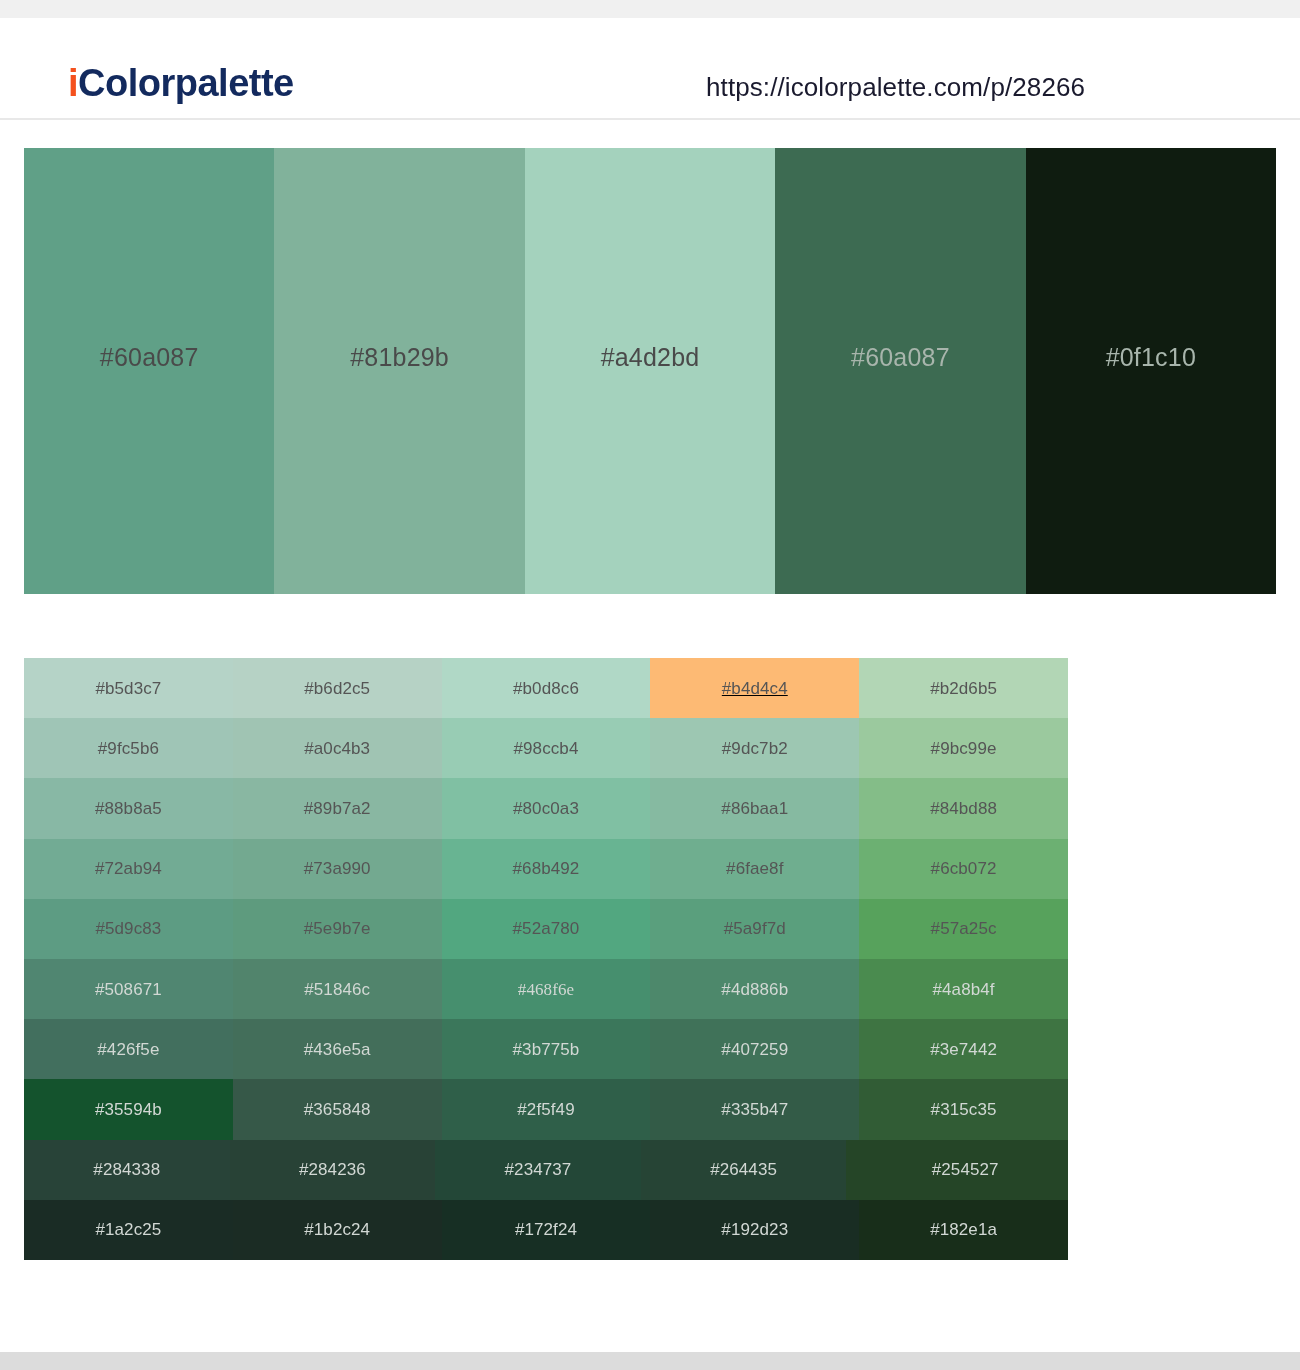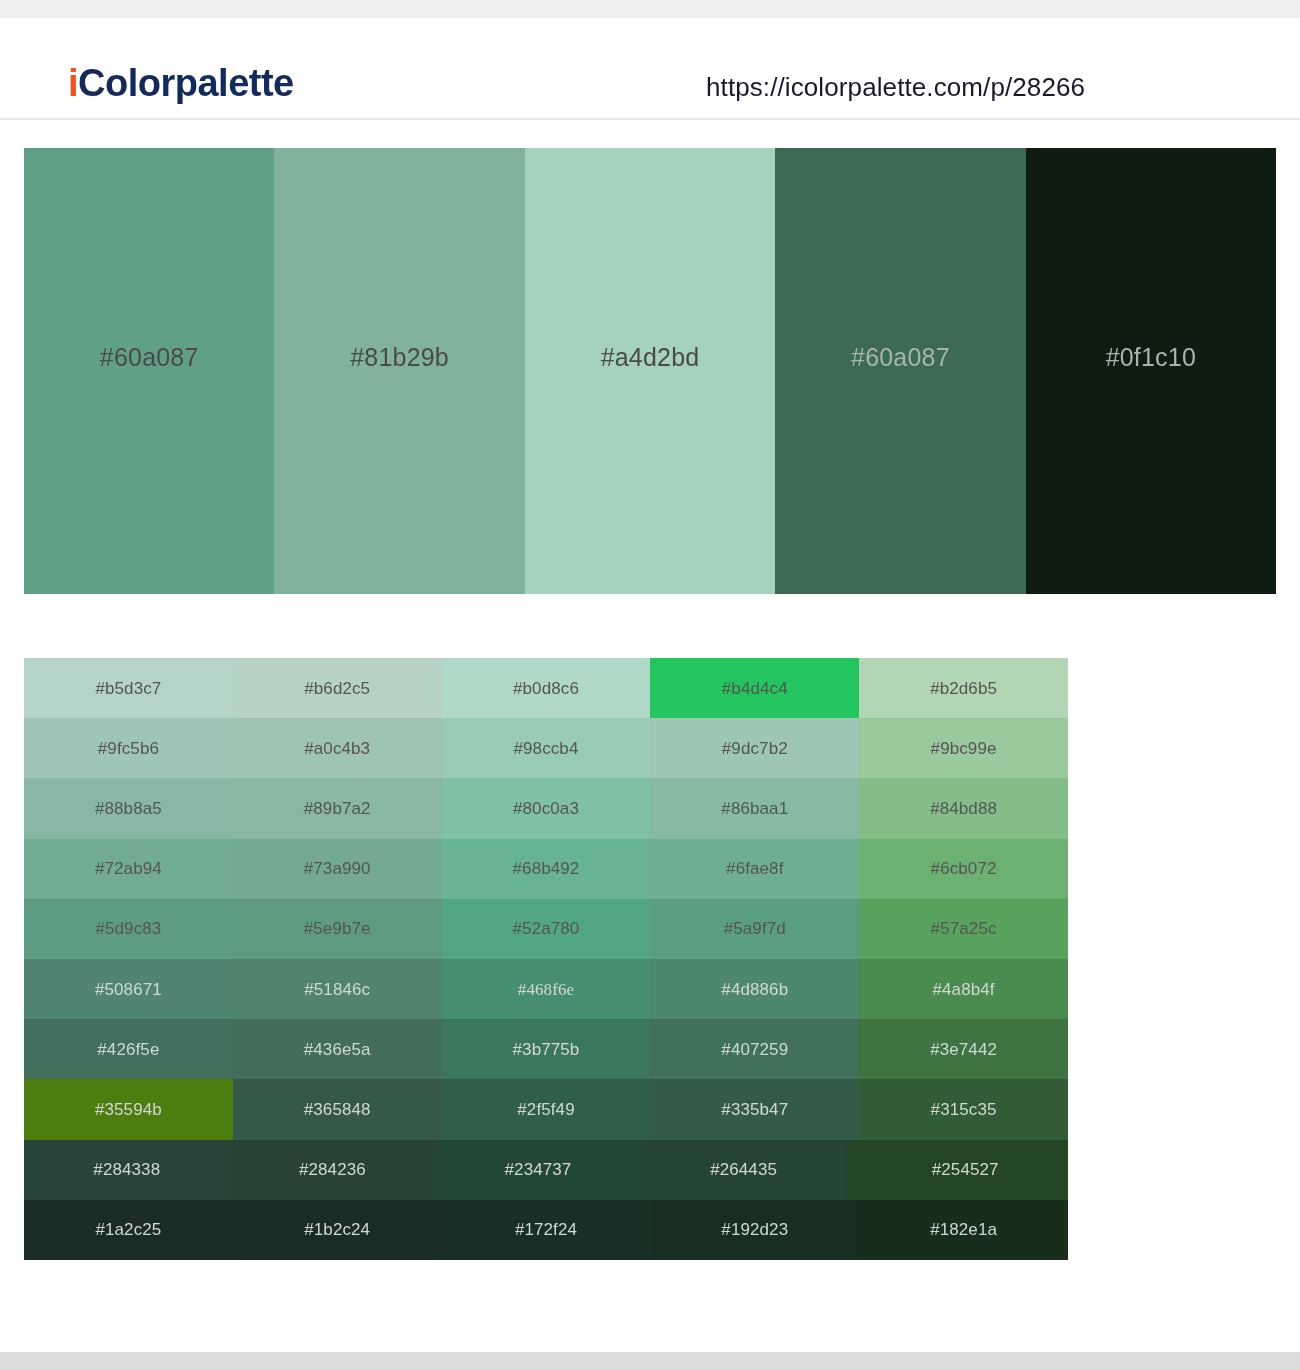--- a/index.html
+++ b/index.html
@@ -157,21 +157,21 @@
       <div class="shade-row">
         <div class="shade-cell" style="background: rgb(181, 211, 199);">
           <span class="shade-label dark-text">#b5d3c7</span>
         </div>
         <div class="shade-cell" style="background: rgb(182, 210, 197);">
           <span class="shade-label dark-text">#b6d2c5</span>
         </div>
         <div class="shade-cell" style="background: rgb(176, 216, 198);">
           <span class="shade-label dark-text">#b0d8c6</span>
         </div>
-        <div class="shade-cell" style="background: #22c55e;">
+        <div class="shade-cell" style="background: #fdba74; text-decoration: underline;">
           <span class="shade-label dark-text">#b4d4c4</span>
         </div>
         <div class="shade-cell" style="background: rgb(178, 214, 181);">
           <span class="shade-label dark-text">#b2d6b5</span>
         </div>
       </div>
       <div class="shade-row">
         <div class="shade-cell" style="background: rgb(159, 197, 182);">
           <span class="shade-label dark-text">#9fc5b6</span>
         </div>
@@ -267,21 +267,21 @@
           <span class="shade-label light-text">#3b775b</span>
         </div>
         <div class="shade-cell" style="background: rgb(64, 114, 89);">
           <span class="shade-label light-text">#407259</span>
         </div>
         <div class="shade-cell" style="background: rgb(62, 116, 66);">
           <span class="shade-label light-text">#3e7442</span>
         </div>
       </div>
       <div class="shade-row">
-        <div class="shade-cell" style="background: #4d7c0f; text-align: center;">
+        <div class="shade-cell" style="background: #14532d; text-align: center;">
           <span class="shade-label light-text">#35594b</span>
         </div>
         <div class="shade-cell" style="background: rgb(54, 88, 72);">
           <span class="shade-label light-text">#365848</span>
         </div>
         <div class="shade-cell" style="background: rgb(47, 95, 73);">
           <span class="shade-label light-text">#2f5f49</span>
         </div>
         <div class="shade-cell" style="background: rgb(51, 91, 71);">
           <span class="shade-label light-text">#335b47</span>

